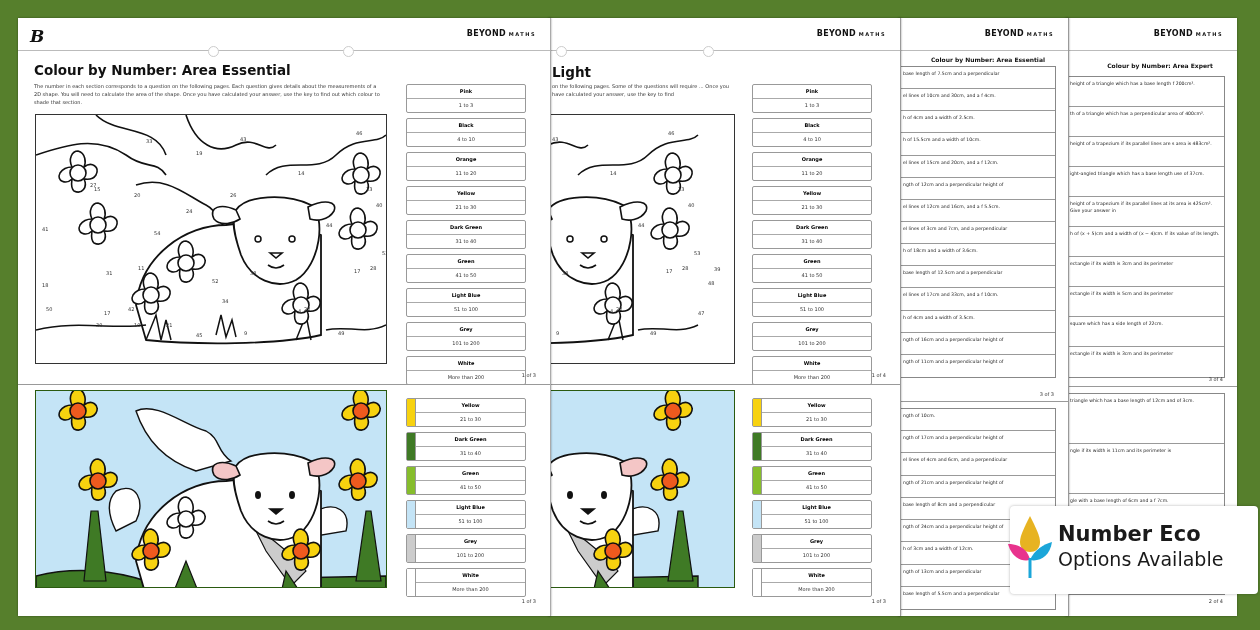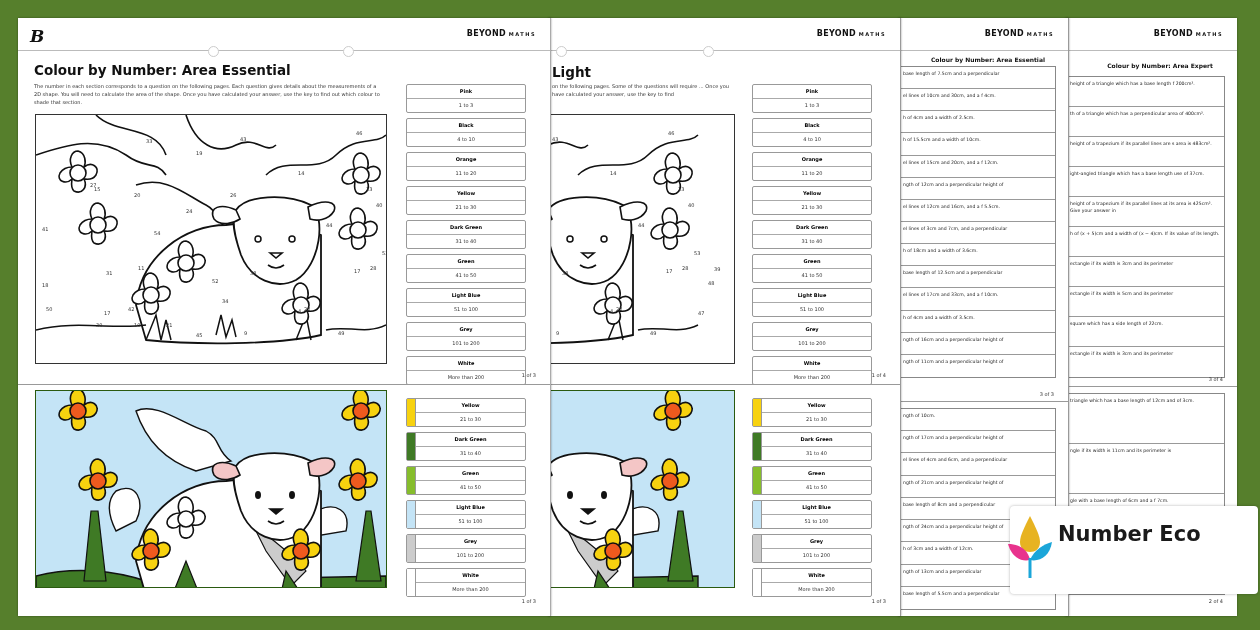--- a/index.html
+++ b/index.html
@@ -390,13 +390,14 @@
 </div>
 
 <div class="eco">
   <svg width="48" height="70" viewBox="0 0 48 70" style="position:absolute;left:-4px;top:8px;">
     <path d="M24,2 C30,14 34,22 34,28 C34,35 29,38 24,38 C19,38 14,35 14,28 C14,22 18,14 24,2Z" fill="#e7b321"></path>
     <path d="M2,30 C14,30 22,36 24,46 C16,48 6,44 2,30Z" fill="#e8338d"></path>
     <path d="M46,28 C38,30 28,36 24,46 C34,48 44,42 46,28Z" fill="#1ba6d9"></path>
     <path d="M24,44 L24,64" stroke="#1ba6d9" stroke-width="3"></path>
   </svg>
   <div class="t1">Number Eco</div>
+  <div class="t2">Options Available</div>
 </div>
 
 </body></html>

